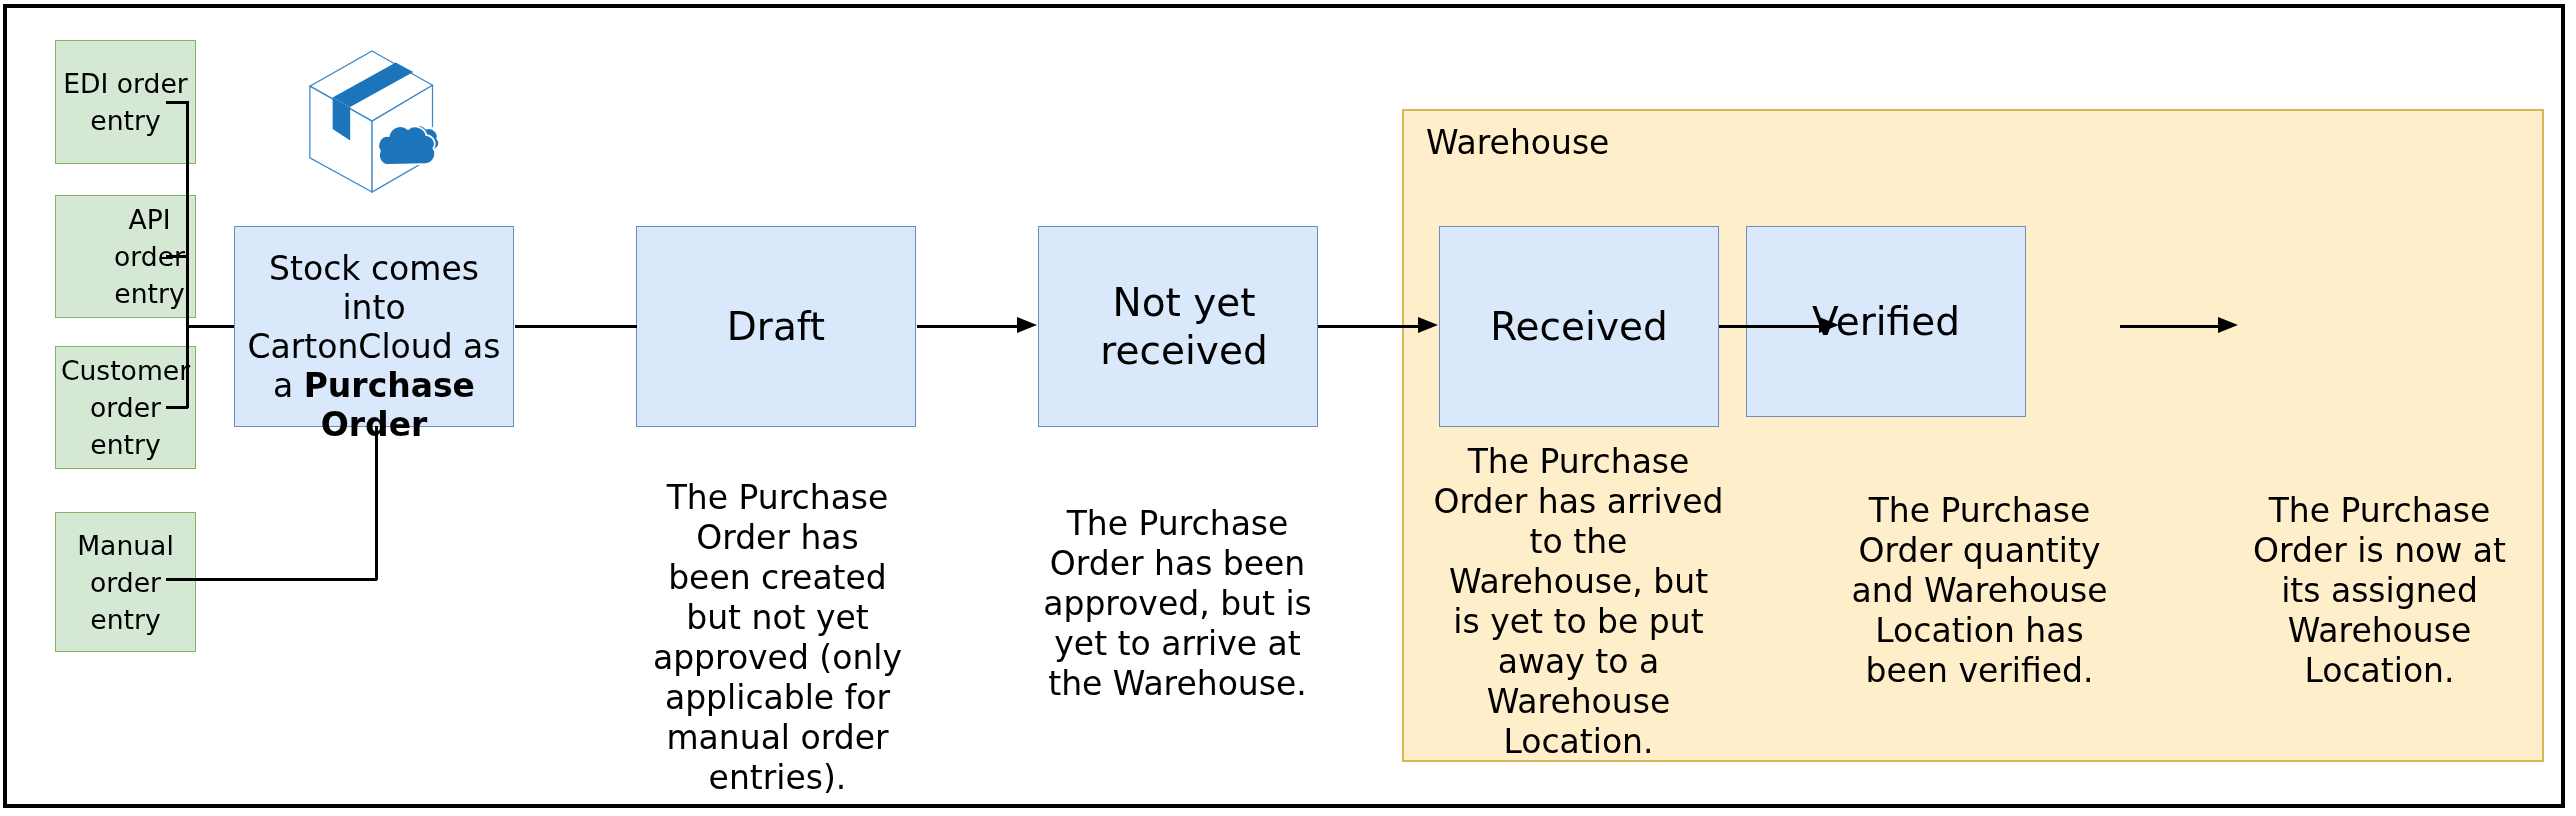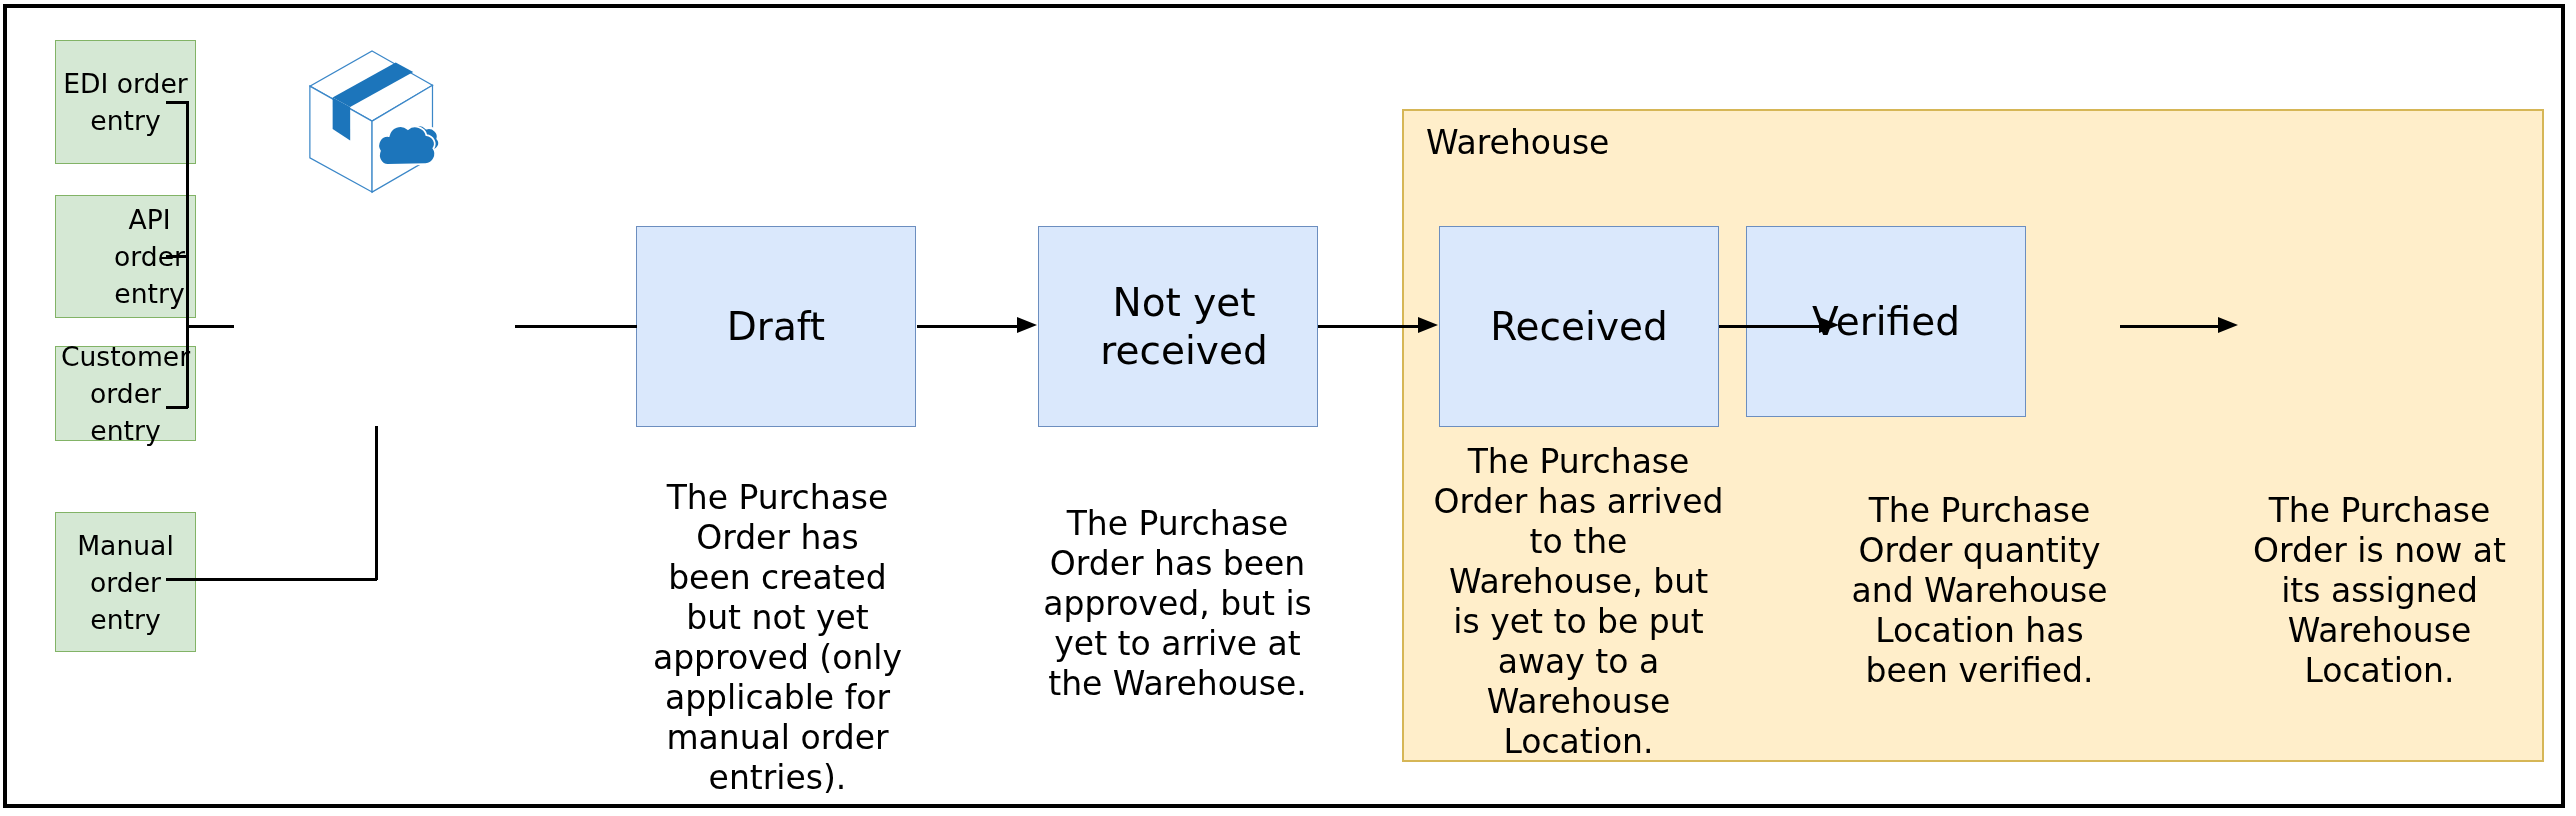--- a/index.html
+++ b/index.html
@@ -39,21 +39,21 @@
   <div class="warehouse-label">Warehouse</div>
 
   <div class="node green" style="left:26px;top:40px;width:141px;height:124px;">
     <span>EDI order
 entry</span>
   </div>
   <div class="node green" style="left:26px;top:195px;width:141px;height:123px;padding-left:48px;">
     <span>API order
 entry</span>
   </div>
-  <div class="node green" style="left:26px;top:346px;width:141px;height:95px;">
+  <div class="node green" style="left:26px;top:346px;width:141px;height:123px;">
     <span>Customer
 order
 entry</span>
   </div>
   <div class="node green" style="left:26px;top:512px;width:141px;height:140px;">
     <span>Manual
 order
 entry</span>
   </div>
 
@@ -68,20 +68,29 @@
 
       <polygon points="27,54 47,65 47,103 27,90" fill="#1c75bb"></polygon>
 
       <path d="M112,98 C112,86 127,81 134,89 C142,87 149,94 147,101 C152,107 147,115 139,115 L119,113 Z" fill="#1c75bb" stroke="#ffffff" stroke-width="3"></path>
 
       <path d="M90,131 C82,131 78,122 81,115 C76,107 82,97 91,98 C93,88 105,83 113,90
                C120,84 132,88 134,97 C142,98 146,106 142,112 C147,119 142,130 133,130 Z" fill="#1c75bb" stroke="#ffffff" stroke-width="2"></path>
     </svg>
   </div>
 
+  <div class="node blue" style="left:234px;top:226px;width:280px;height:201px;">
+    <div class="stock-label">
+      <span>Stock comes
+into
+CartonCloud as
+a </span><span class="stock-bold">Purchase
+Order</span>
+    </div>
+  </div>
 
   <div class="node blue stage-label" style="left:636px;top:226px;width:280px;height:201px;">
     <span>Draft</span>
   </div>
   <div class="node blue stage-label" style="left:1038px;top:226px;width:280px;height:201px;padding-left:12px;">
     <span>Not yet
 received</span>
   </div>
   <div class="node blue stage-label" style="left:1439px;top:226px;width:280px;height:201px;">
     <span>Received</span>

